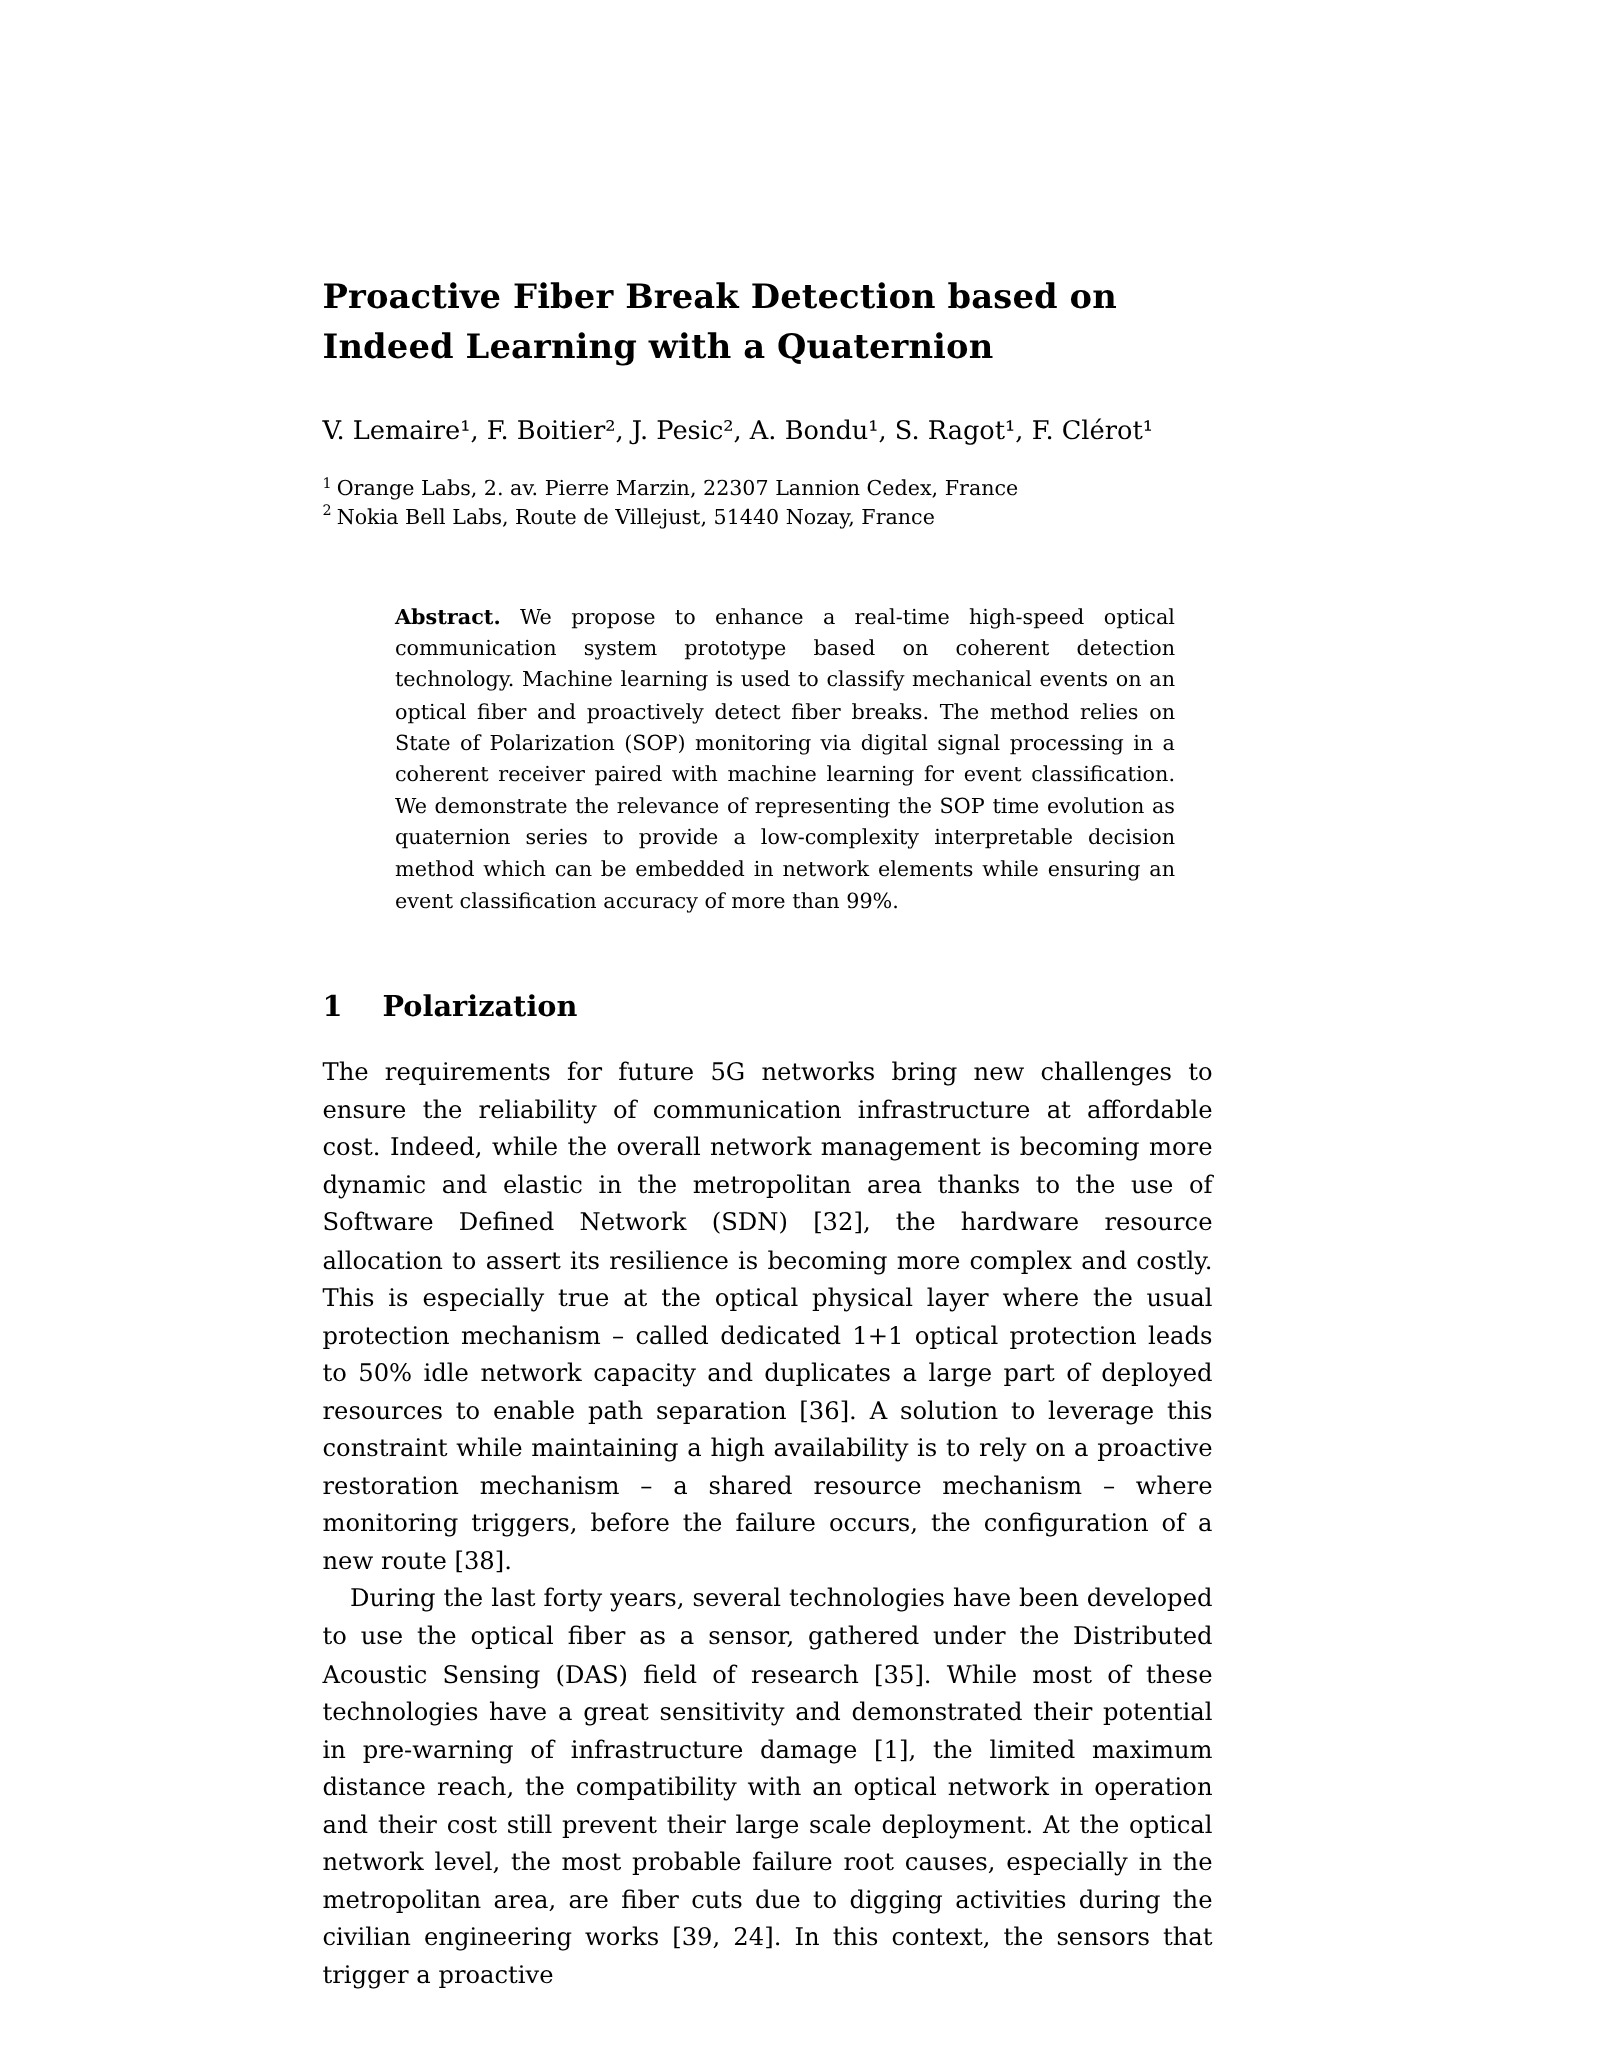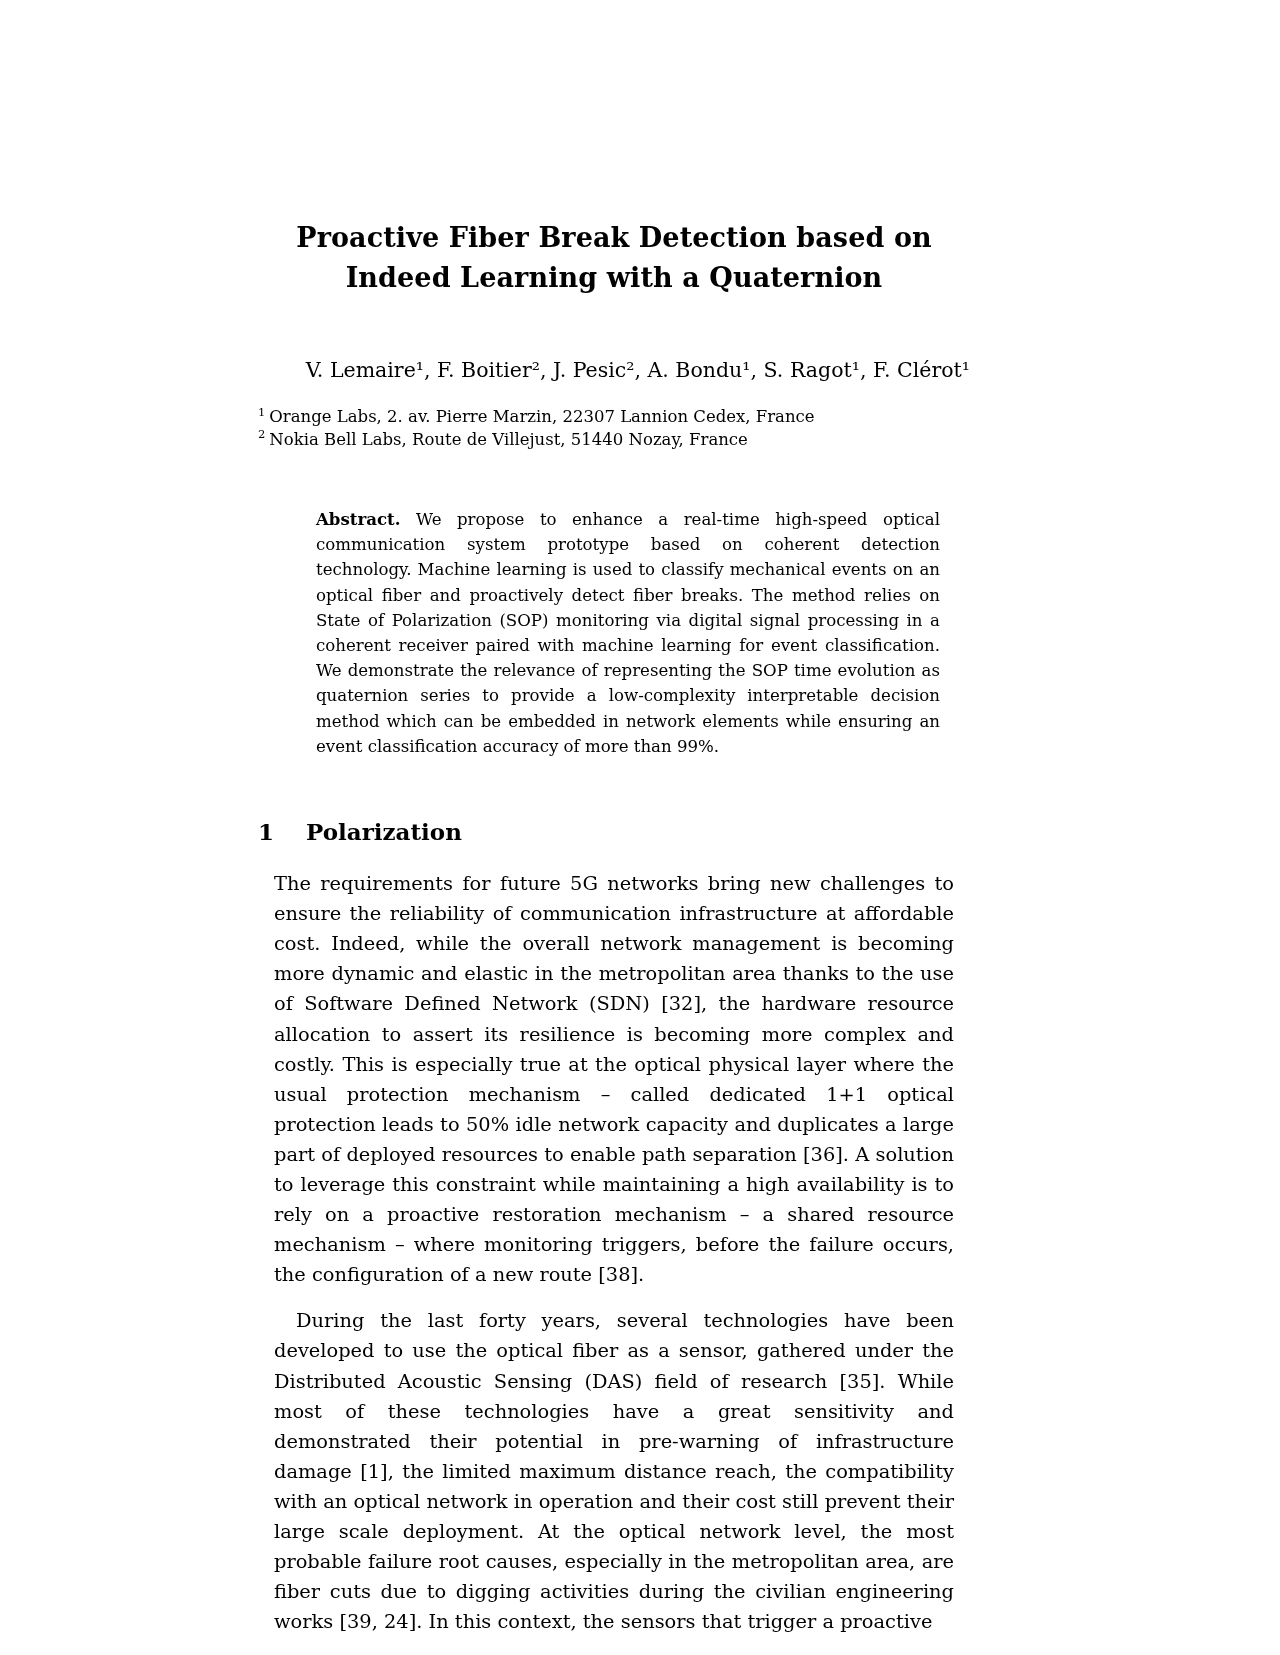--- a/index.html
+++ b/index.html
@@ -23,34 +23,34 @@
   .content {
     position: absolute;
     left: 258px;
     top: 0;
     width: 712px;
   }
 
   
   .title-block {
     margin-top: 218px;
-    text-align: center;
+    text-align: left;
   }
   .title-line {
     font-family: "DejaVu Serif", "Liberation Serif", serif;
     font-weight: bold;
     font-size: 27px;
     line-height: 40px;
     letter-spacing: 0.1px;
   }
 
   
   .authors {
-    margin-top: 59px;
-    text-align: right;
+    margin-top: 33px;
+    text-align: left;
     font-size: 20.5px;
     line-height: 26px;
     white-space: nowrap;
   }
 
   
   .affiliations {
     margin-top: 23px;
     text-align: left;
     font-size: 16.5px;
@@ -94,21 +94,21 @@
 
   
   .body-text {
     margin-top: 22px;
     font-size: 19.4px;
     line-height: 30.1px;
     text-align: justify;
     text-justify: inter-word;
   }
   .body-text p {
-    margin: 16px;
+    margin: 0;
   }
   .body-text p.indented {
     text-indent: 22px;
   }
 </style>
 </head>
 <body>
 
 <div class="page">
   <div class="content">

